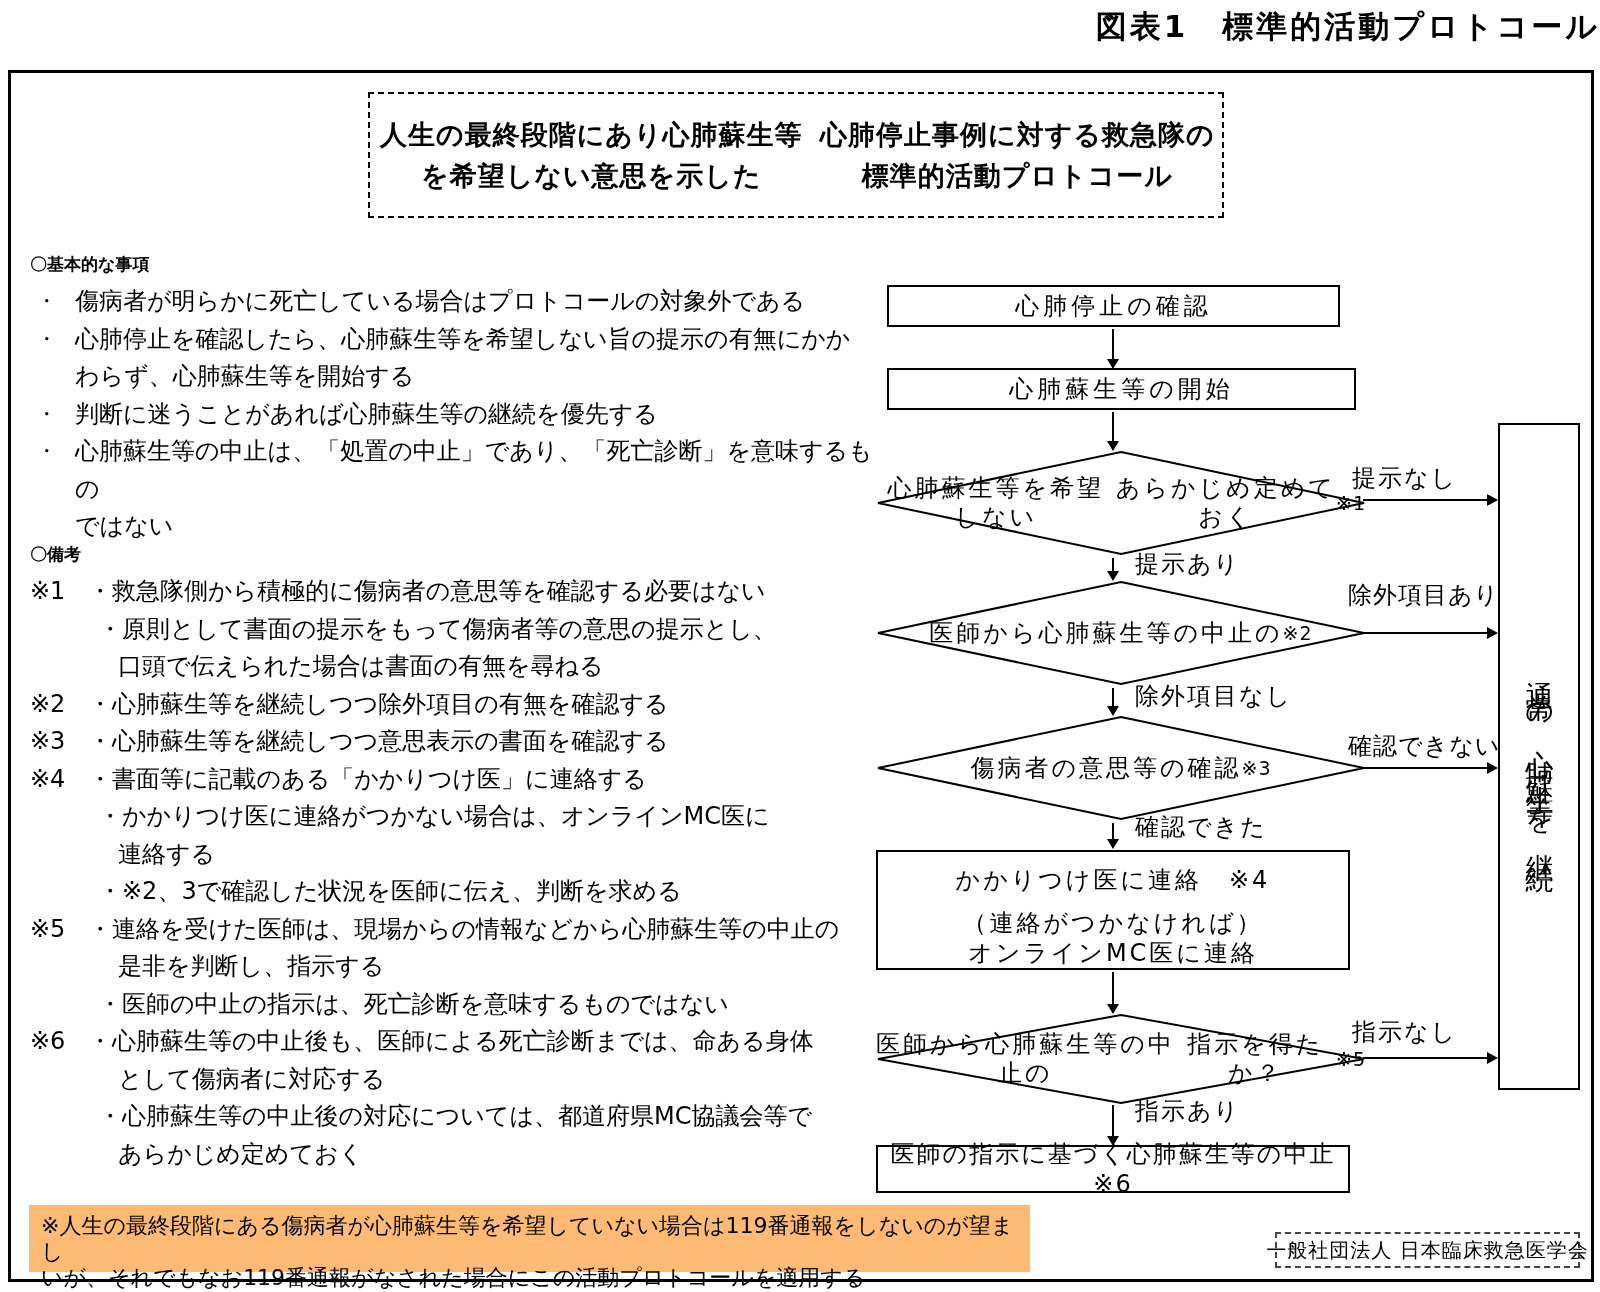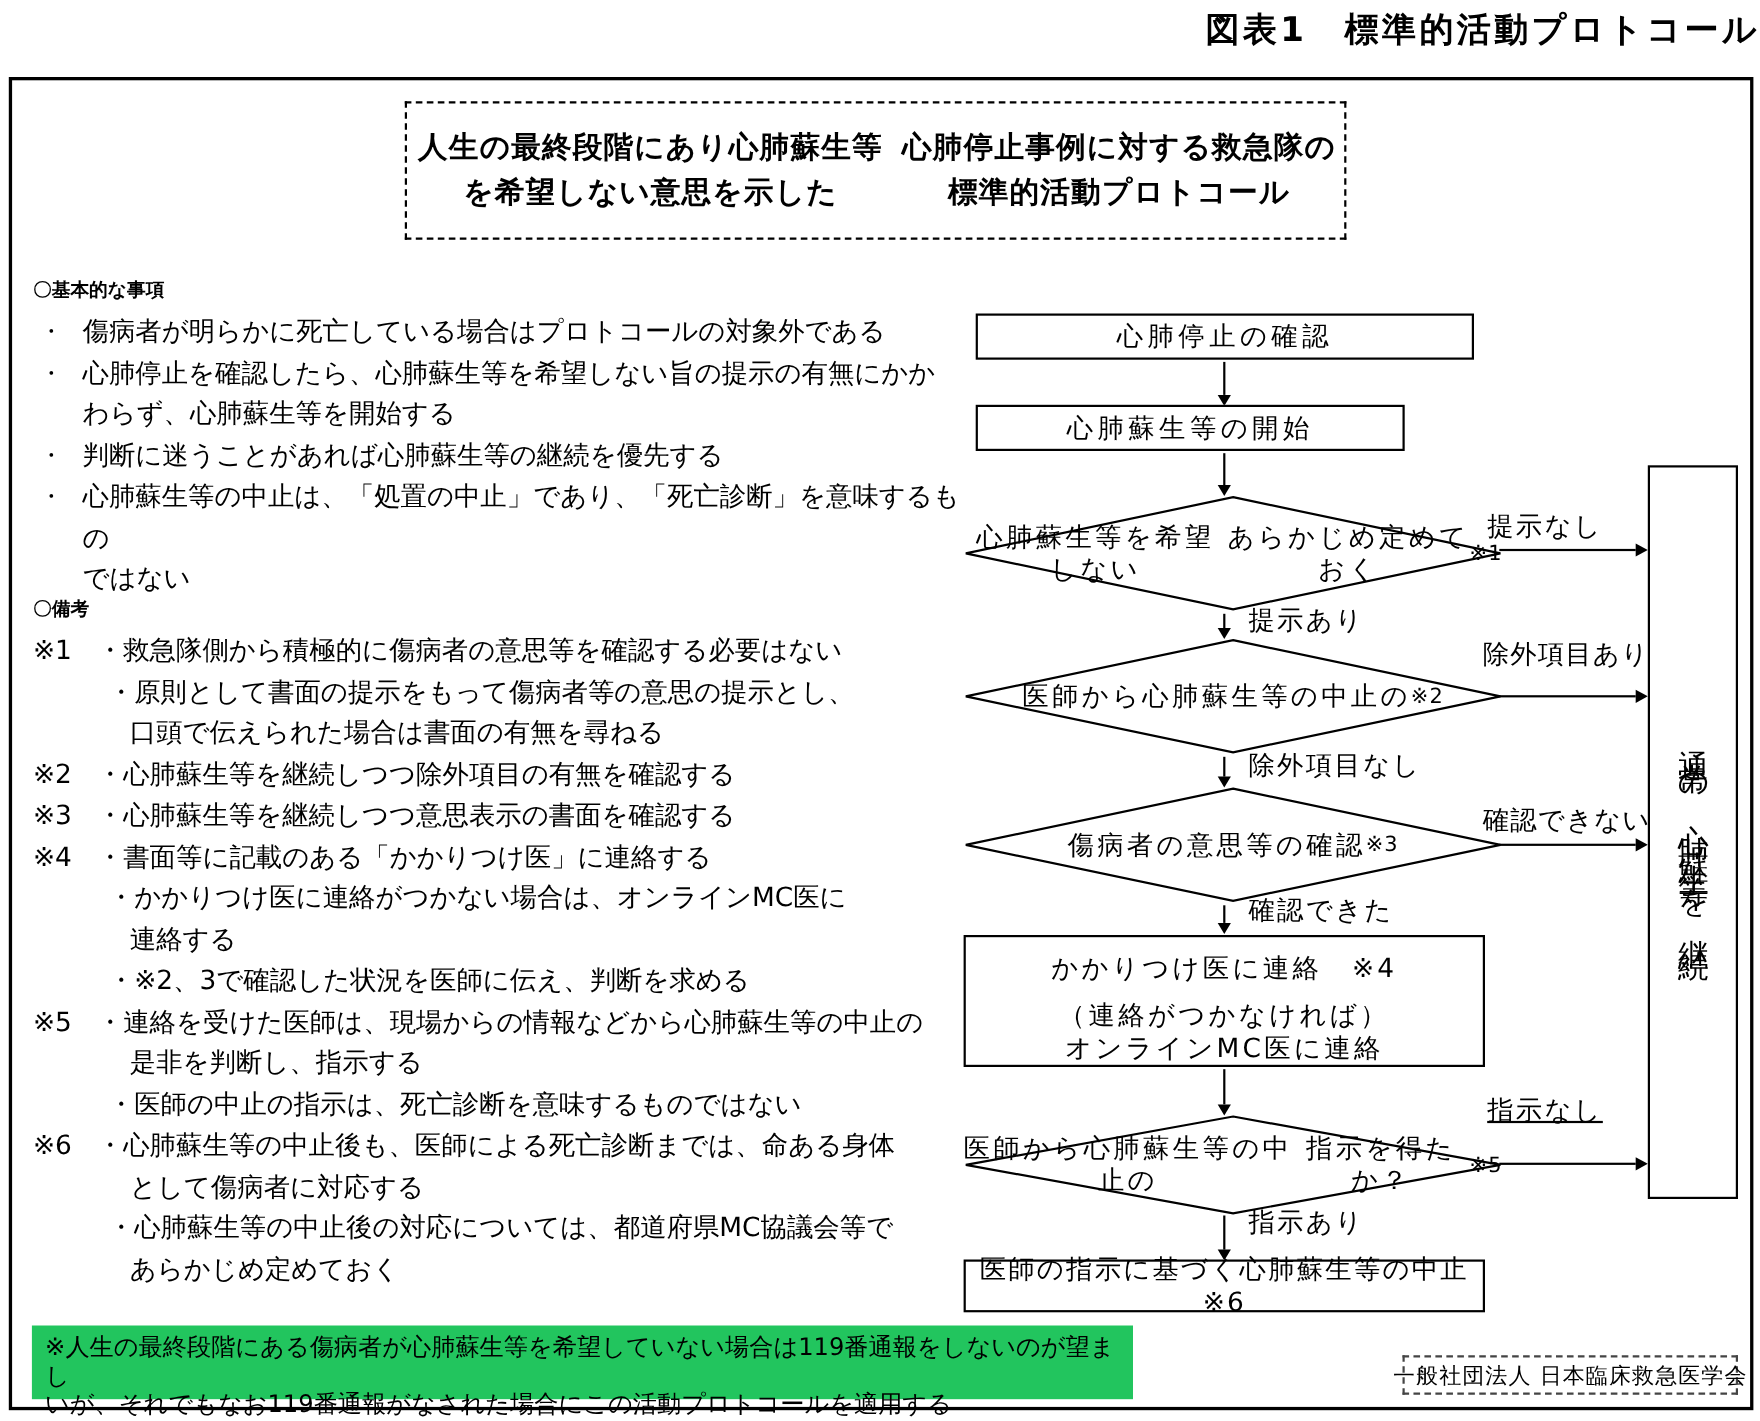--- a/index.html
+++ b/index.html
@@ -47,21 +47,21 @@
   .rl.r1 { padding-left: 68px; }
   .rl.r2 { padding-left: 88px; }
 
   
   .fbox {
     position: absolute; border: 2px solid #000; background: #fff;
     display: flex; align-items: center; justify-content: center;
     font-size: 24px; letter-spacing: 4px; text-align: center; line-height: 30px;
   }
   #flow-box-1 { left: 887px; top: 285px; width: 453px; height: 42px; }
-  #flow-box-2 { left: 887px; top: 368px; width: 390px; height: 42px; }
+  #flow-box-2 { left: 887px; top: 368px; width: 469px; height: 42px; }
   #flow-box-3 { left: 876px; top: 850px; width: 474px; height: 120px;
                 flex-direction: column; justify-content: flex-start; padding-top: 13px; letter-spacing: 3px; }
   #flow-box-3 .gap { margin-bottom: 13px; }
   #flow-box-4 { left: 876px; top: 1145px; width: 474px; height: 48px; letter-spacing: 2px; }
 
   
   .dia { position: absolute; }
   .dia svg { position: absolute; left: 0; top: 0; }
   .dtext {
     position: absolute; inset: 0;
@@ -98,37 +98,37 @@
   #harrow-4 { left: 1363px; top: 1057px; width: 124px; }
 
   .flow-label { position: absolute; font-size: 24px; letter-spacing: 2px; line-height: 30px; white-space: nowrap; }
   #label-yes-1 { left: 1135px; top: 549px; }
   #label-no-1  { left: 1352px; top: 463px; }
   #label-yes-2 { left: 1135px; top: 681px; }
   #label-no-2  { left: 1348px; top: 580px; letter-spacing: 1px; }
   #label-yes-3 { left: 1135px; top: 812px; }
   #label-no-3  { left: 1348px; top: 731px; letter-spacing: 1px; }
   #label-yes-4 { left: 1135px; top: 1096px; }
-  #label-no-4  { left: 1352px; top: 994px; text-decoration: underline; }
+  #label-no-4  { left: 1352px; top: 1017px; }
 
   
   #continue-box {
     left: 1498px; top: 423px; width: 82px; height: 667px;
     border: 2px solid #000; background: #fff;
     display: flex; align-items: center; justify-content: center;
   }
   #continue-box span {
     writing-mode: vertical-rl; text-orientation: upright;
     font-size: 28px; letter-spacing: 12px; white-space: nowrap;
   }
 
   
   #footnote {
     left: 29px; top: 1205px; width: 1001px; height: 67px;
-    background: #22c55e;
+    background: #fdba74;
     font-size: 22px; line-height: 26px; padding: 8px 12px;
   }
 
   
   #credit-box {
     left: 1275px; top: 1232px; width: 305px; height: 36px;
     border: 2px dashed #444;
     display: flex; align-items: center; justify-content: center;
     font-size: 20px; letter-spacing: 1px; white-space: nowrap;
   }

